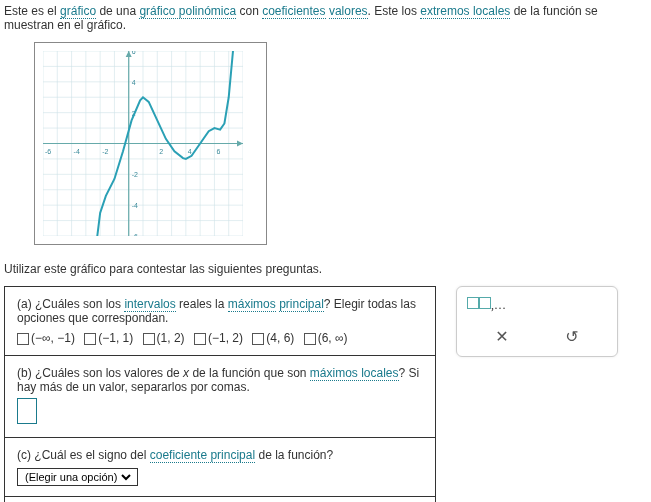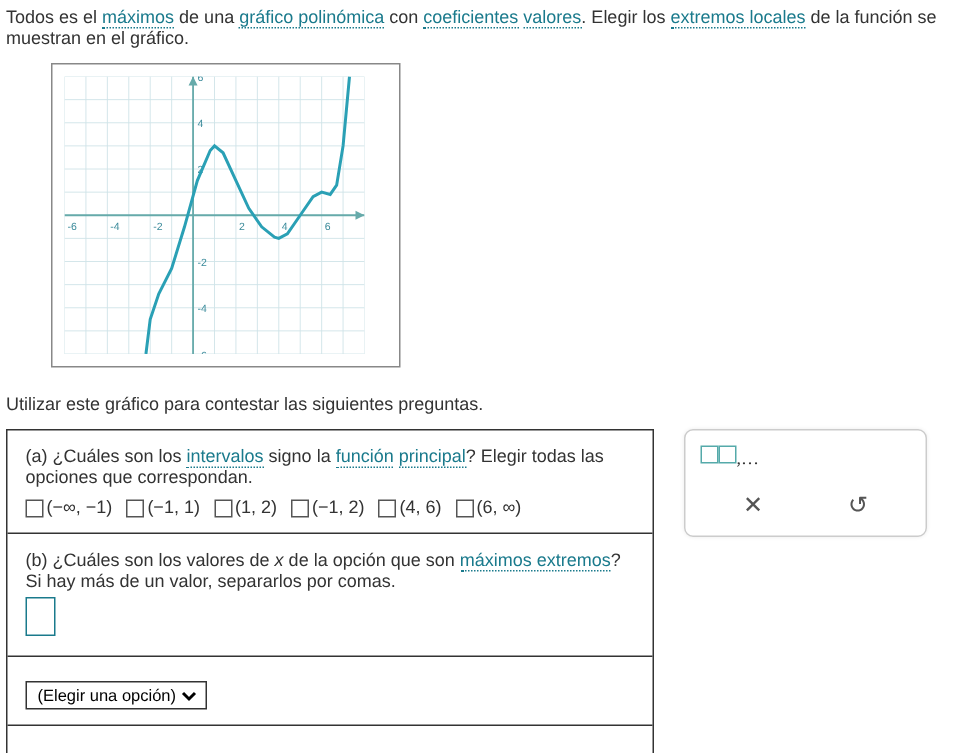--- a/index.html
+++ b/index.html
@@ -23,21 +23,21 @@
 .toolbox .templ{font-family:'Times New Roman',serif}
 .toolbox .sq{display:inline-block;width:10px;height:10px;border:1px solid #5aa}
 .toolbtn{cursor:pointer}
 </style>
 </head>
 <body>
 
 
 
 <div class="intro">
-  <span>Todos es el </span><a class="term">máximos</a><span> de una </span><a class="term">gráfico polinómica</a><span> con </span><a class="term">coeficientes</a><span> </span><a class="term">valores</a><span>. Elegir los </span><a class="term">extremos locales</a><span> de la función se muestran en el gráfico.</span>
+  <span>Este es el </span><a class="term">gráfico</a><span> de una </span><a class="term">gráfico polinómica</a><span> con </span><a class="term">coeficientes</a><span> </span><a class="term">valores</a><span>. Este los </span><a class="term">extremos locales</a><span> de la función se muestran en el gráfico.</span>
 </div>
 
 <div class="graph-frame">
   <svg width="200" height="185" viewBox="0 0 200 185">
       <line x1="0" y1="0" x2="0" y2="185" stroke="#cfe3e8" stroke-width="0.6"></line>
       <line x1="14.285714285714285" y1="0" x2="14.285714285714285" y2="185" stroke="#cfe3e8" stroke-width="0.6"></line>
       <line x1="28.57142857142857" y1="0" x2="28.57142857142857" y2="185" stroke="#cfe3e8" stroke-width="0.6"></line>
       <line x1="42.857142857142854" y1="0" x2="42.857142857142854" y2="185" stroke="#cfe3e8" stroke-width="0.6"></line>
       <line x1="57.14285714285714" y1="0" x2="57.14285714285714" y2="185" stroke="#cfe3e8" stroke-width="0.6"></line>
       <line x1="71.42857142857143" y1="0" x2="71.42857142857143" y2="185" stroke="#cfe3e8" stroke-width="0.6"></line>
@@ -84,40 +84,43 @@
     </svg>
 </div>
 
 <div class="instruction">Utilizar este gráfico para contestar las siguientes preguntas.</div>
 
 <div class="lower">
   <div class="qbox">
 
     <div class="qpart">
       <div>
-        <span>(a) ¿Cuáles son los </span><a class="term">intervalos</a><span> signo la </span><a class="term">función</a><span> </span><a class="term">principal</a><span>? Elegir todas las opciones que correspondan.</span>
+        <span>(a) ¿Cuáles son los </span><a class="term">intervalos</a><span> reales la </span><a class="term">máximos</a><span> </span><a class="term">principal</a><span>? Elegir todas las opciones que correspondan.</span>
       </div>
       <div class="opts">
         <label><span class="cb"></span><span>(−∞, −1)</span></label>
         <label><span class="cb"></span><span>(−1, 1)</span></label>
         <label><span class="cb"></span><span>(1, 2)</span></label>
         <label><span class="cb"></span><span>(−1, 2)</span></label>
         <label><span class="cb"></span><span>(4, 6)</span></label>
         <label><span class="cb"></span><span>(6, ∞)</span></label>
       </div>
     </div>
 
     <div class="qpart">
       <div>
-        <span>(b) ¿Cuáles son los valores de </span><i>x</i><span> de la opción que son </span><a class="term">máximos extremos</a><span>? Si hay más de un valor, separarlos por comas.</span>
+        <span>(b) ¿Cuáles son los valores de </span><i>x</i><span> de la función que son </span><a class="term">máximos locales</a><span>? Si hay más de un valor, separarlos por comas.</span>
       </div>
       <div class="txtfield"></div>
     </div>
 
     <div class="qpart">
+      <div>
+        <span>(c) ¿Cuál es el signo del </span><a class="term">coeficiente principal</a><span> de la función?</span>
+      </div>
       <div class="selwrap">
         <select>
           <option>(Elegir una opción)</option>
         </select>
       </div>
     </div>
 
     <div class="qpart">
       
       

